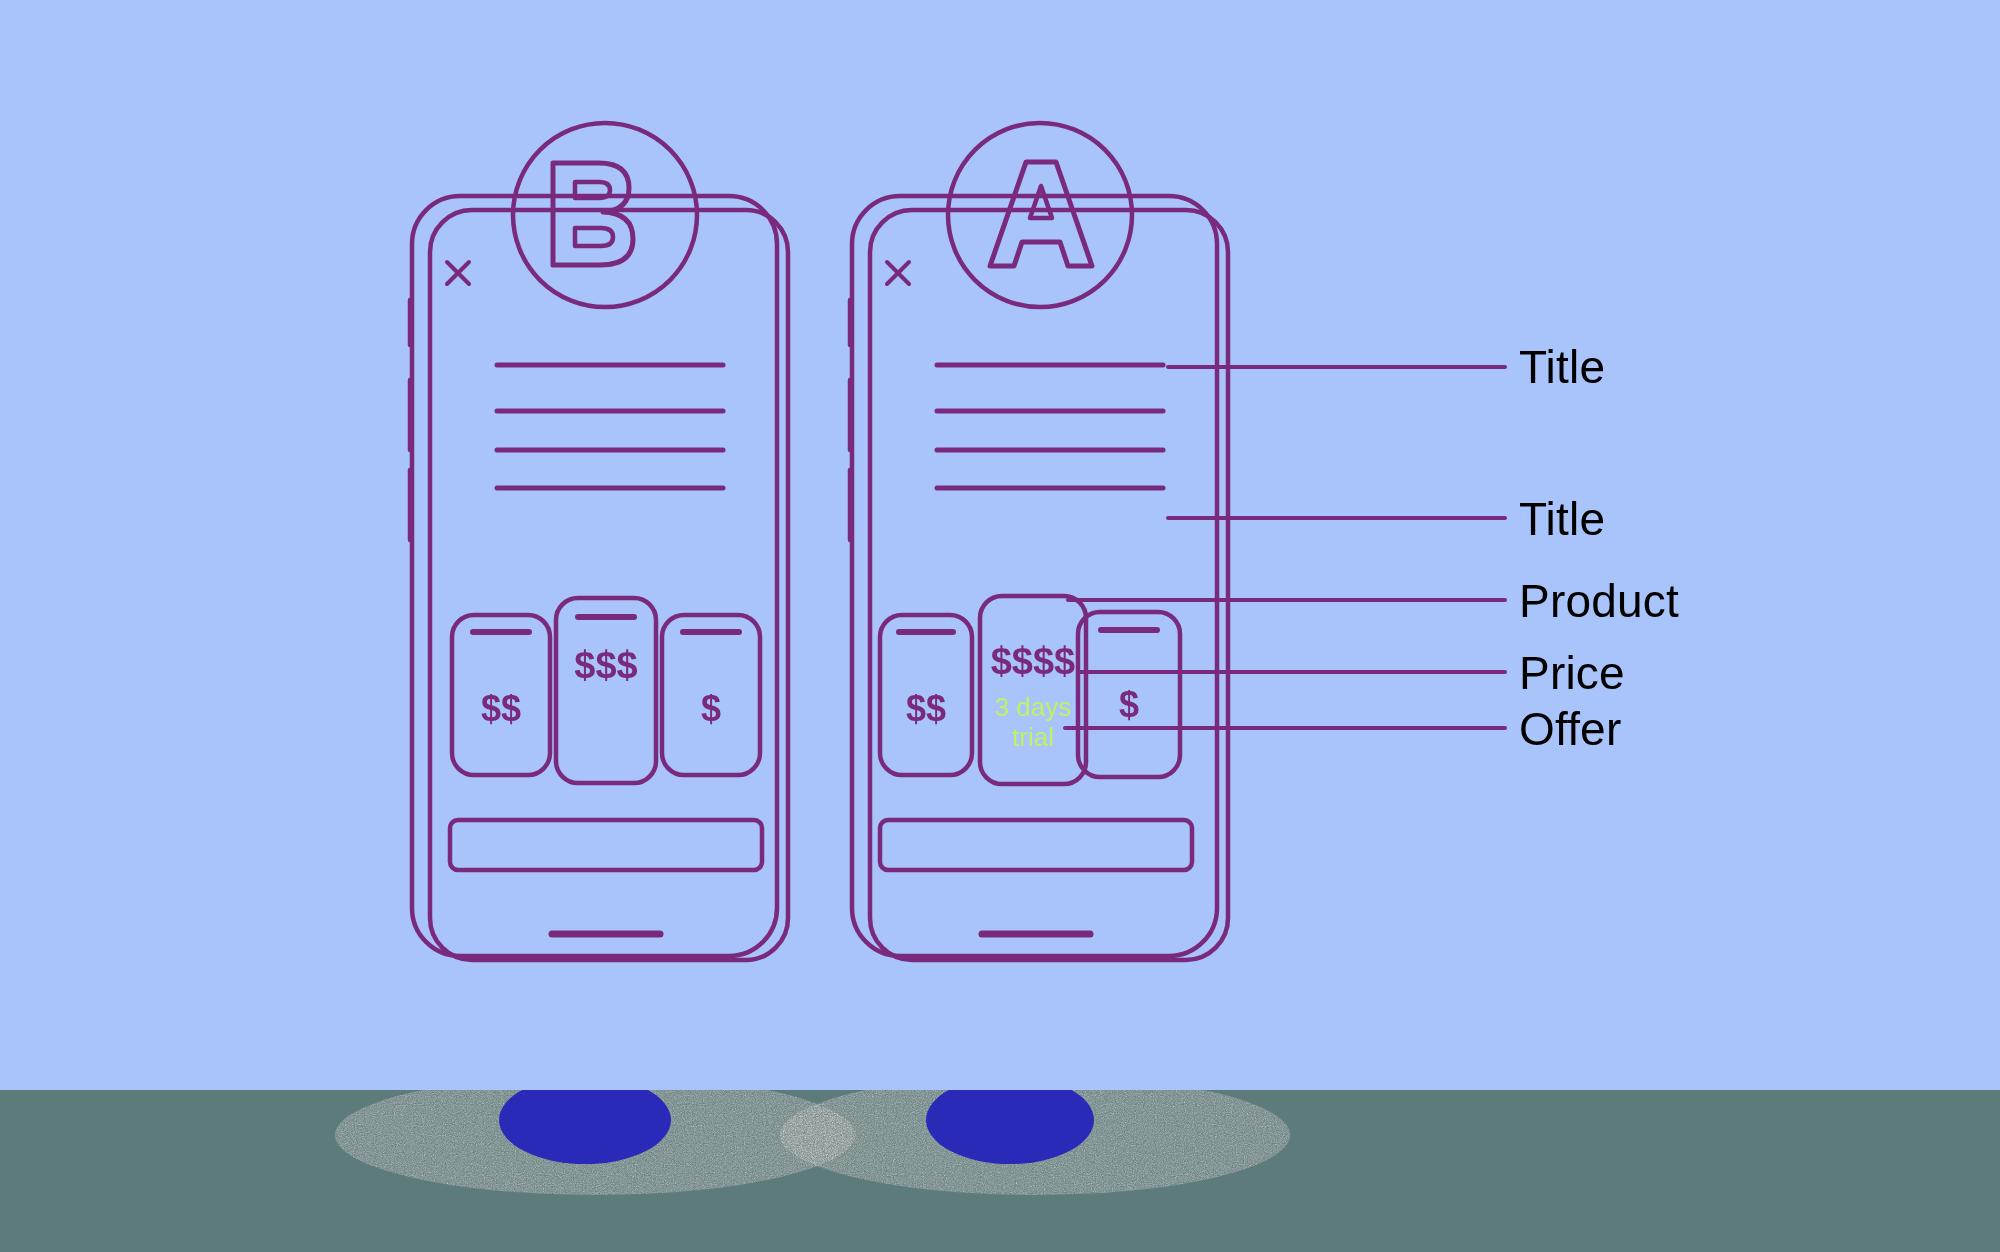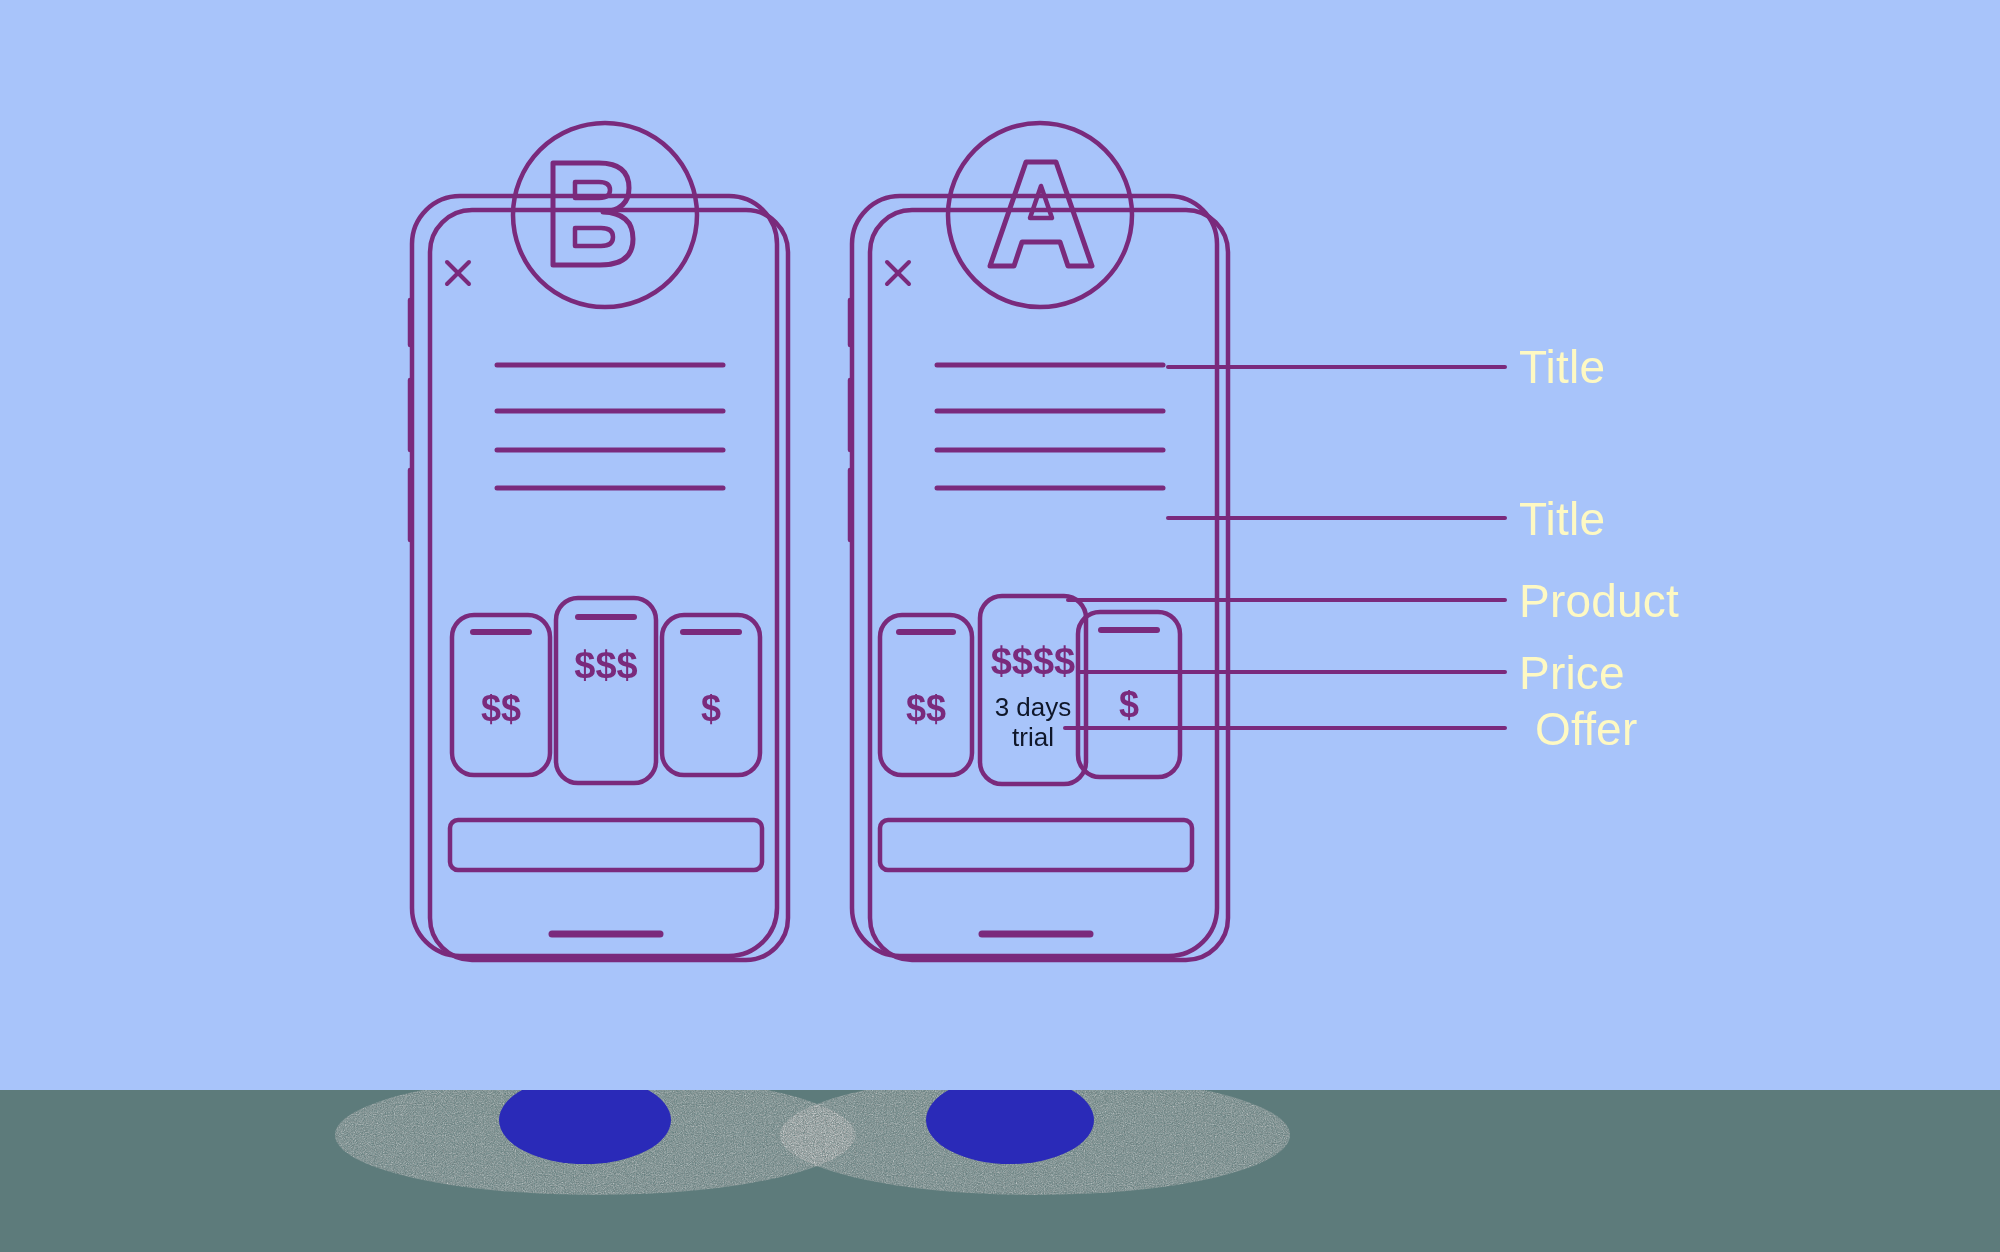--- a/index.html
+++ b/index.html
@@ -7,38 +7,38 @@
     width:2000px;height:1252px;overflow:hidden;
     background:#5d7b7b;
     font-family:"Liberation Sans", sans-serif;
   }
   #stage{position:relative;width:2000px;height:1252px;}
   #sky{position:absolute;left:0;top:0;width:2000px;height:1090px;background:#a8c4fa;}
   #ground{position:absolute;left:0;top:1090px;width:2000px;height:162px;background:#5d7b7b;}
   svg.layer{position:absolute;left:0;top:0;width:2000px;height:1252px;}
   .lbl{
     position:absolute;
-    color:#fef9c3;
+    color:#000000;
     font-size:46px;
     font-weight:400;
     letter-spacing:0.2px;
     white-space:nowrap;
     font-family:"Liberation Sans", sans-serif;
   }
   .money{
     position:absolute;
     color:#7a2a7c;
     font-weight:700;
     white-space:nowrap;
     text-align:center;
     font-family:"Liberation Sans", sans-serif;
   }
   .offer{
     position:absolute;
-    color:#0f172a;
+    color:#bef264;
     font-weight:400;
     font-size:26px;
     line-height:30px;
     text-align:center;
     white-space:pre-line;
     font-family:"Liberation Sans", sans-serif;
   }
 </style>
 </head>
 <body>
@@ -174,15 +174,15 @@
   <div class="money" style="left:880px;top:688px;width:92px;font-size:36px;">$$</div>
   <div class="money" style="left:972px;top:640px;width:122px;font-size:38px;">$$$$</div>
   <div class="offer" style="left:978px;top:692px;width:110px;">3 days
 trial</div>
   <div class="money" style="left:1078px;top:684px;width:102px;font-size:36px;">$</div>
 
   <div class="lbl" style="left:1519px;top:340px;">Title</div>
   <div class="lbl" style="left:1519px;top:492px;">Title</div>
   <div class="lbl" style="left:1519px;top:574px;text-align:center;">Product</div>
   <div class="lbl" style="left:1519px;top:646px;">Price</div>
-  <div class="lbl" style="left:1519px;top:702px;margin-left:16px;">Offer</div>
+  <div class="lbl" style="left:1519px;top:702px;">Offer</div>
 
 </div>
 
 </body></html>

